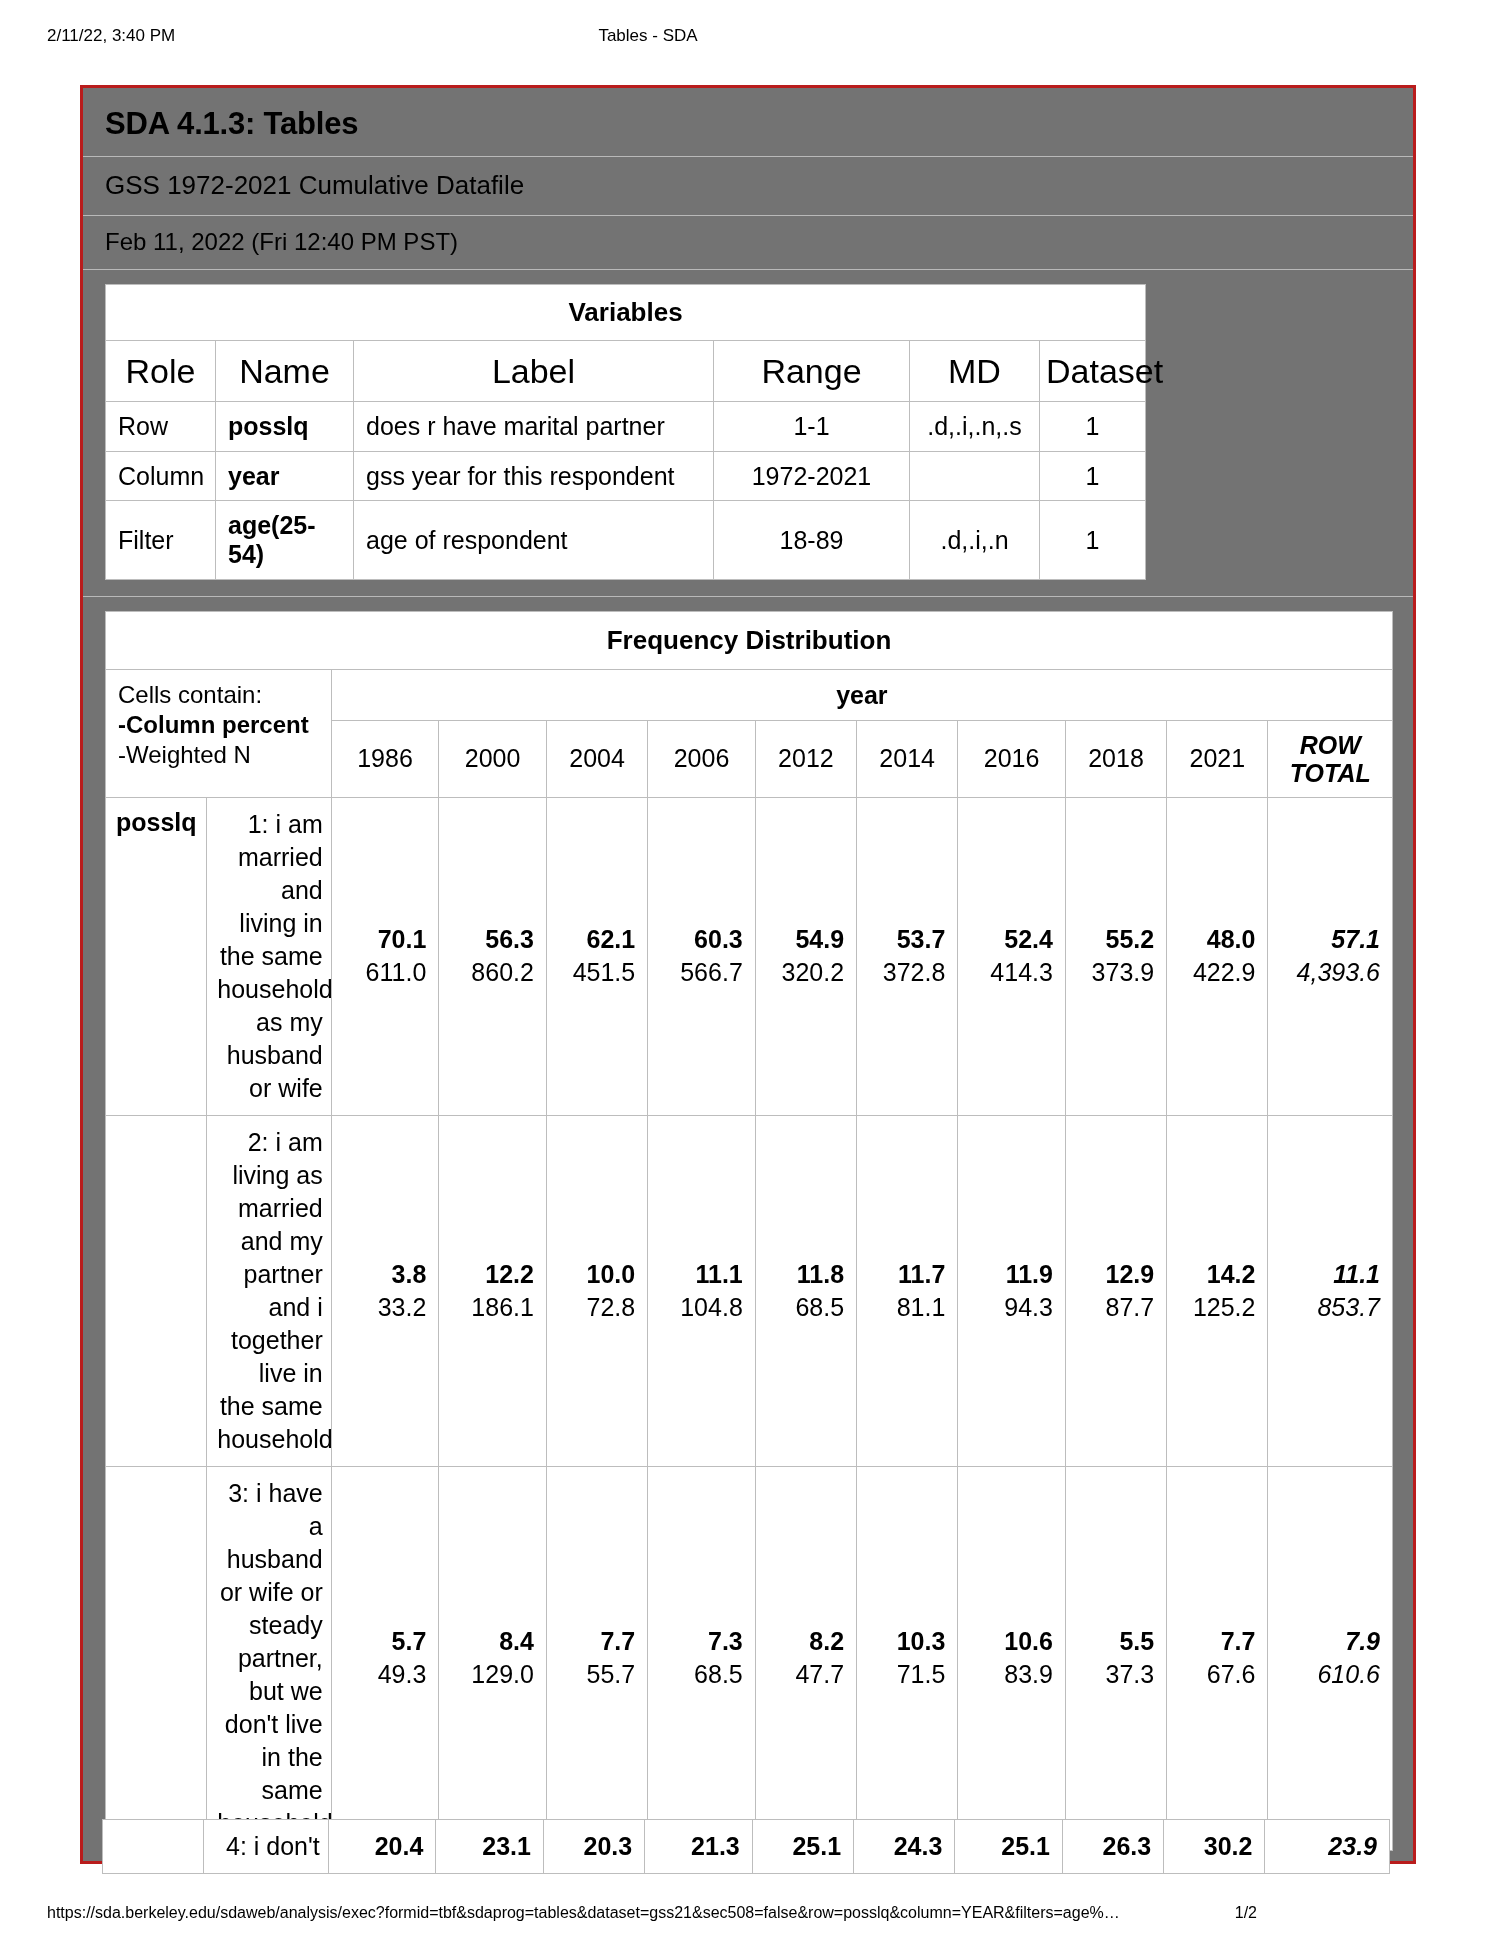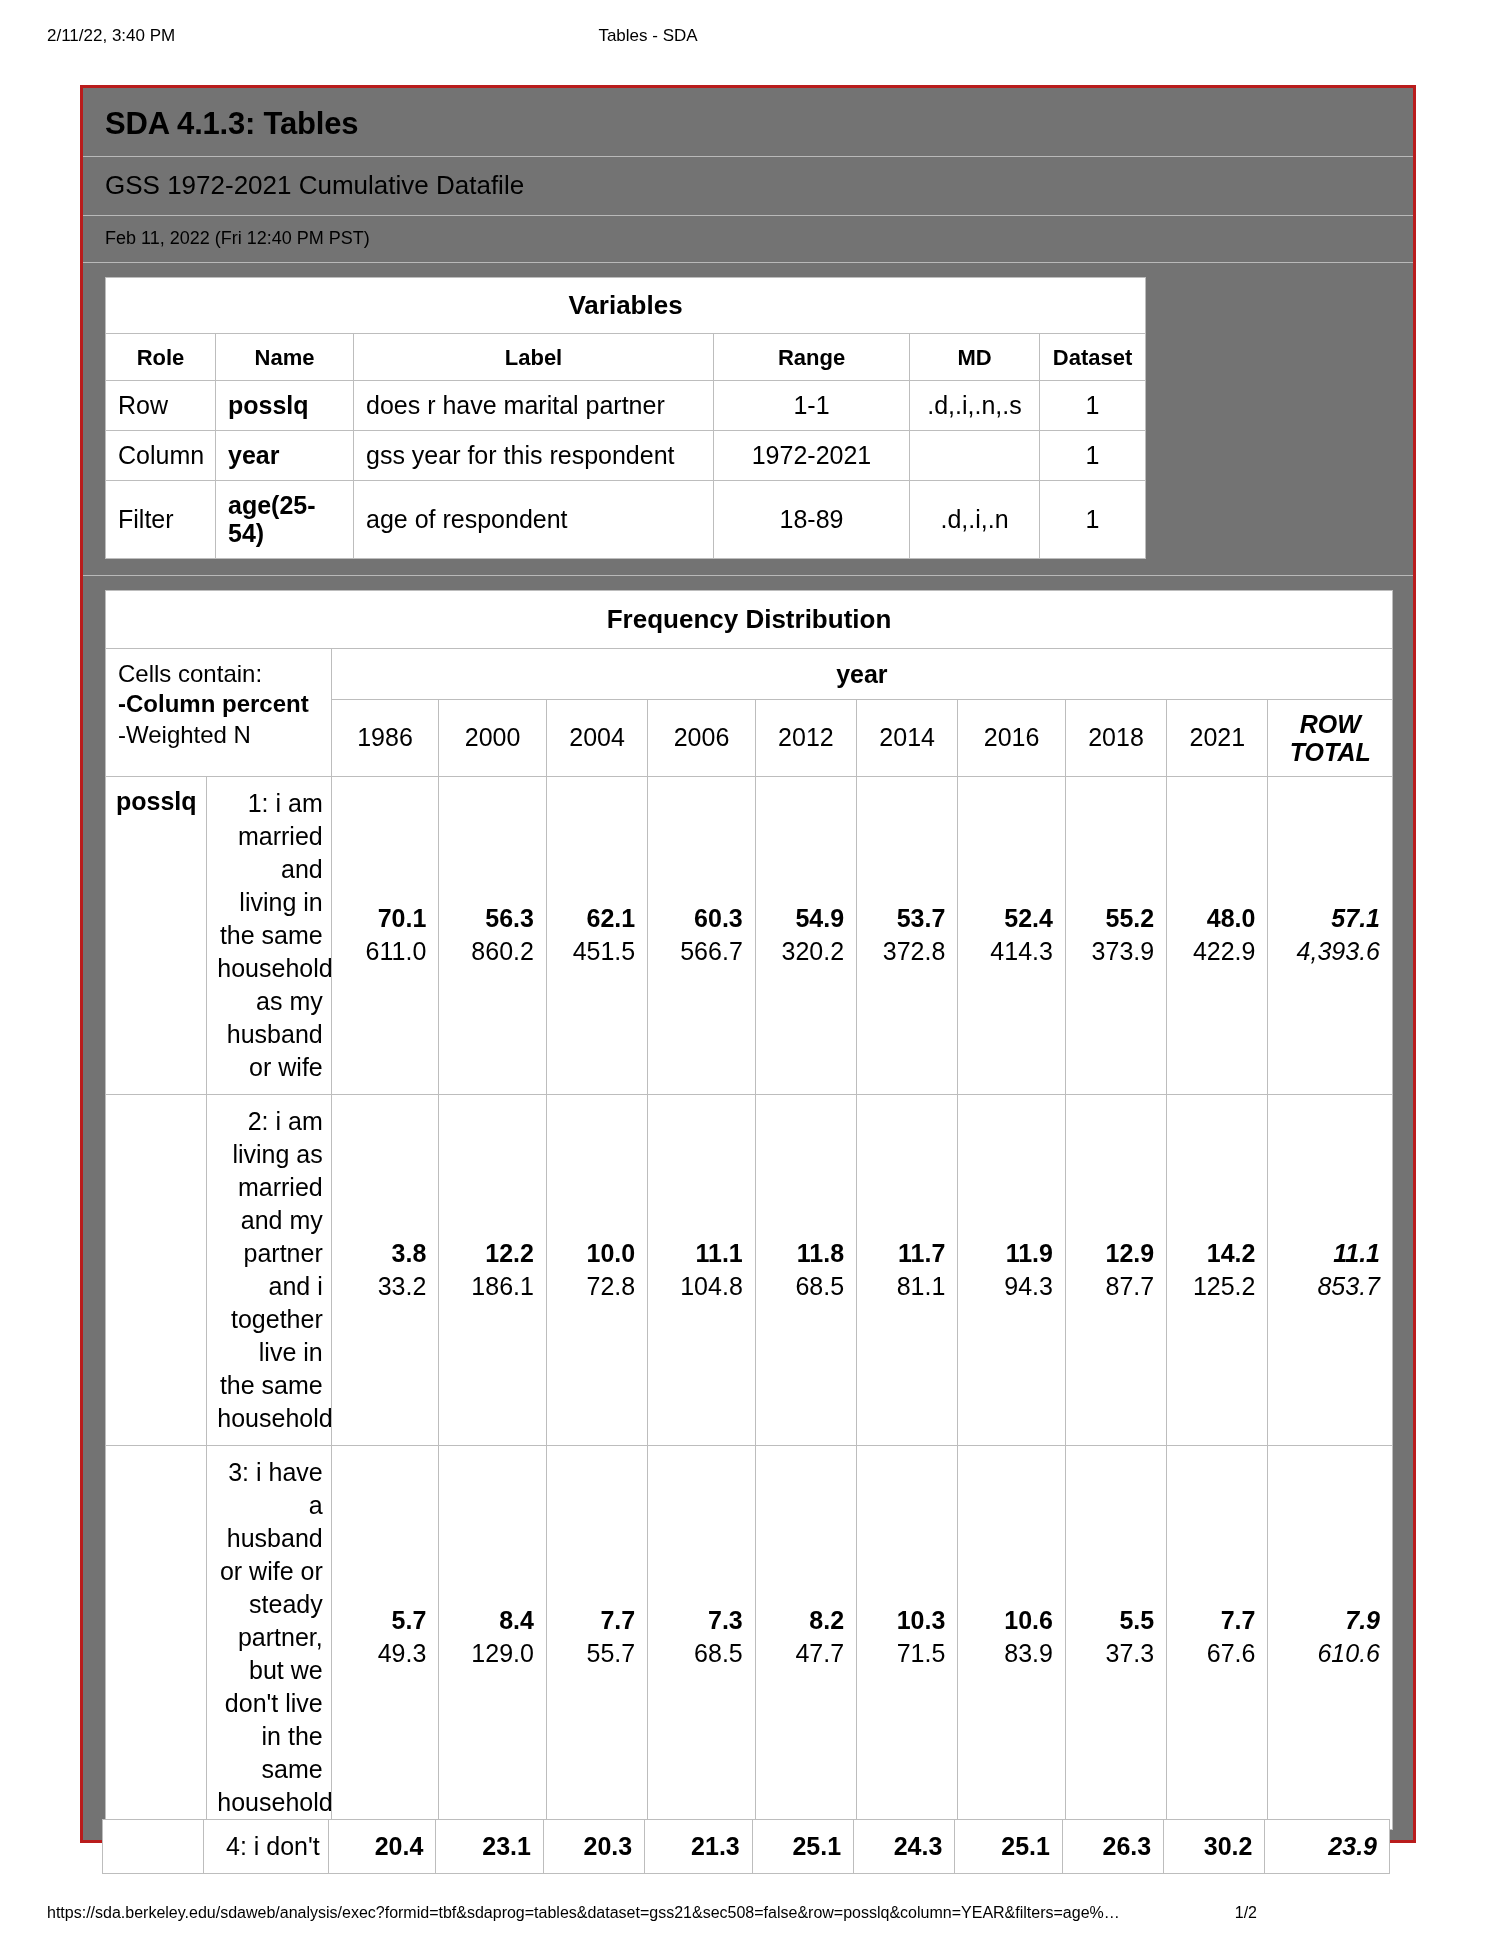--- a/index.html
+++ b/index.html
@@ -83,21 +83,21 @@
     font-size: 31px;
     font-weight: bold;
     letter-spacing: -0.2px;
   }
   .band-sub {
     padding: 13px 0 14px 22px;
     font-size: 26px;
   }
   .band-date {
     padding: 12px 0 13px 22px;
-    font-size: 18px;
+    font-size: 24px;
   }
 
   .band-table {
     padding: 14px 22px 16px 22px;
     border-bottom: 1px solid #b9b9b9;
   }
   .band-table.last { border-bottom: none; padding-bottom: 10px;}
 
   
   table.sda {
@@ -120,22 +120,22 @@
     border: 1px solid #a0a0a0;
   }
   table.vars .caption-cell {
     text-align: center;
     font-weight: bold;
     font-size: 26px;
     padding: 13px 0 12px 0;
   }
   table.vars th.colhead {
     text-align: center;
-    font-weight: bold;
-    font-size: 22px;
+    font-weight: normal;
+    font-size: 34px;
     padding: 11px 6px 10px 6px;
   }
   table.vars td.cell-role   { text-align: left;   padding-left: 12px; }
   table.vars td.cell-name   { text-align: left;   font-weight: bold; padding-left: 12px;}
   table.vars td.cell-label  { text-align: left;   padding-left: 12px;}
   table.vars td.cell-range  { text-align: center; }
   table.vars td.cell-md     { text-align: center; }
   table.vars td.cell-ds     { text-align: center; }
   table.vars tbody td { padding-top: 10px; padding-bottom: 10px; }
 

